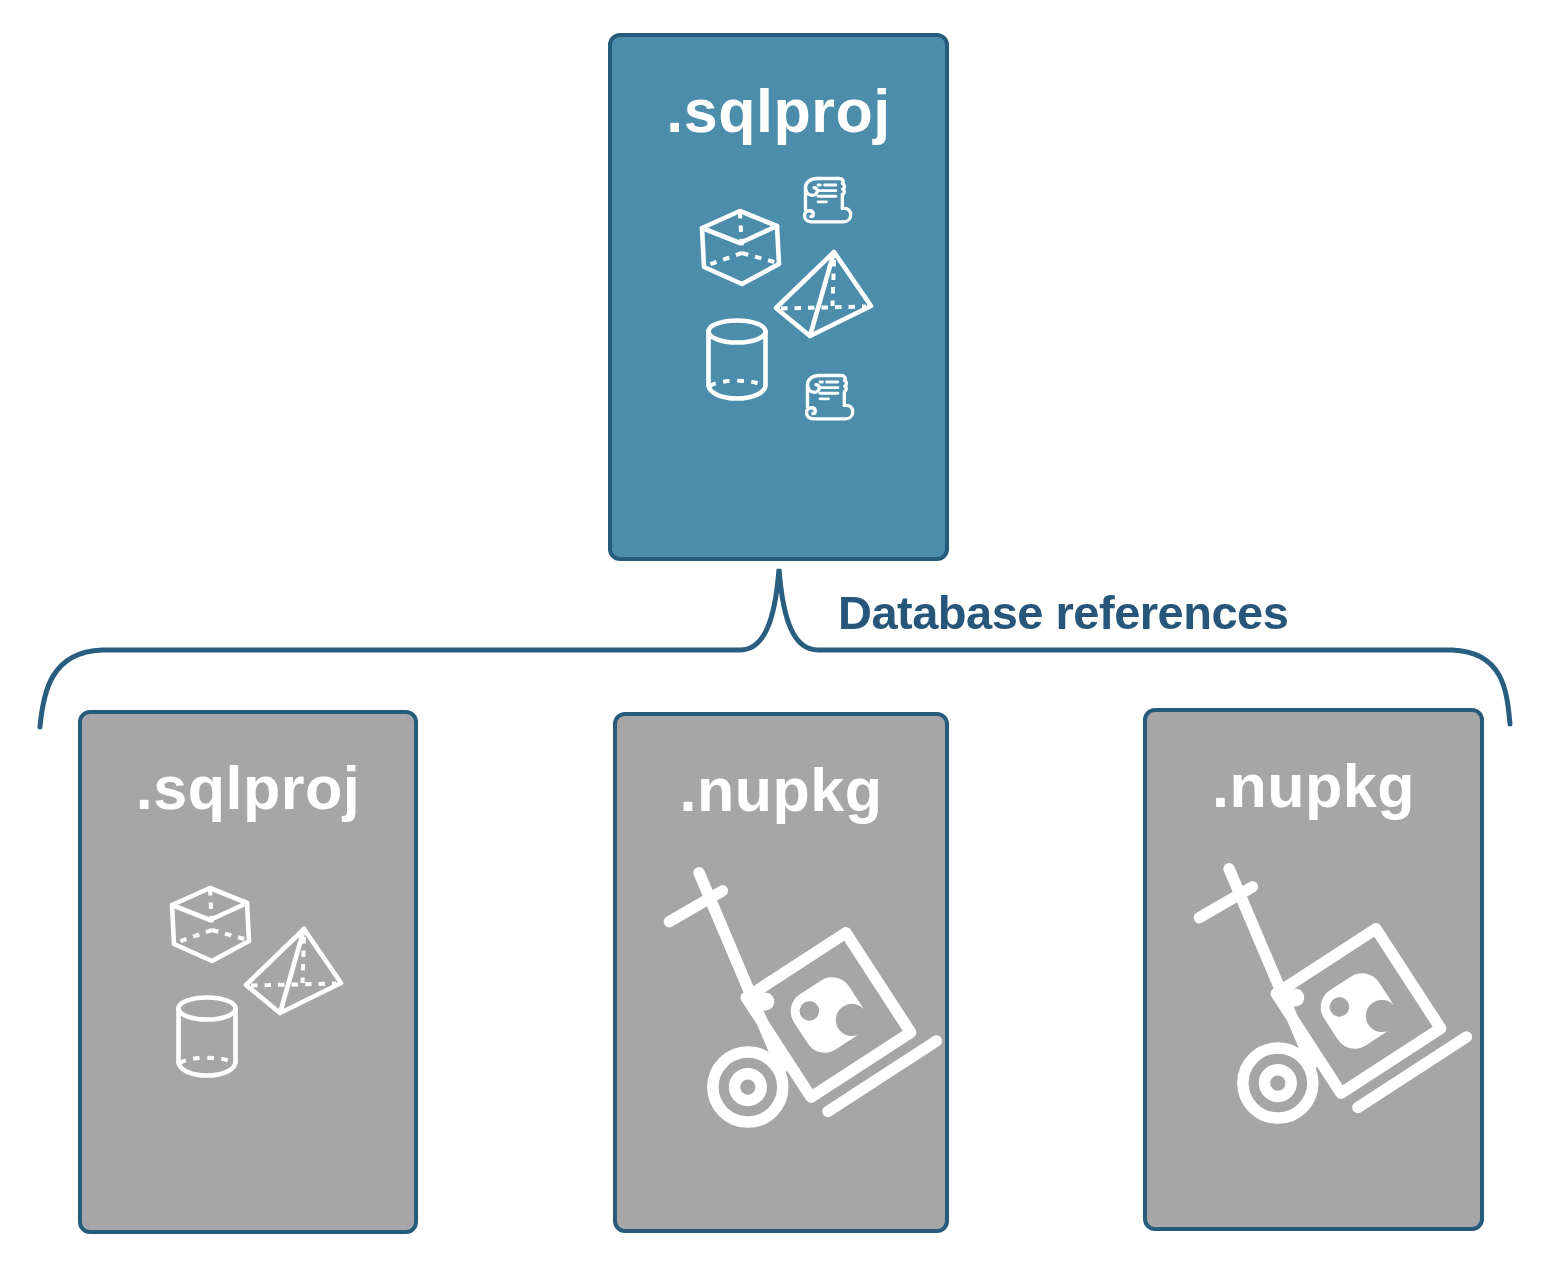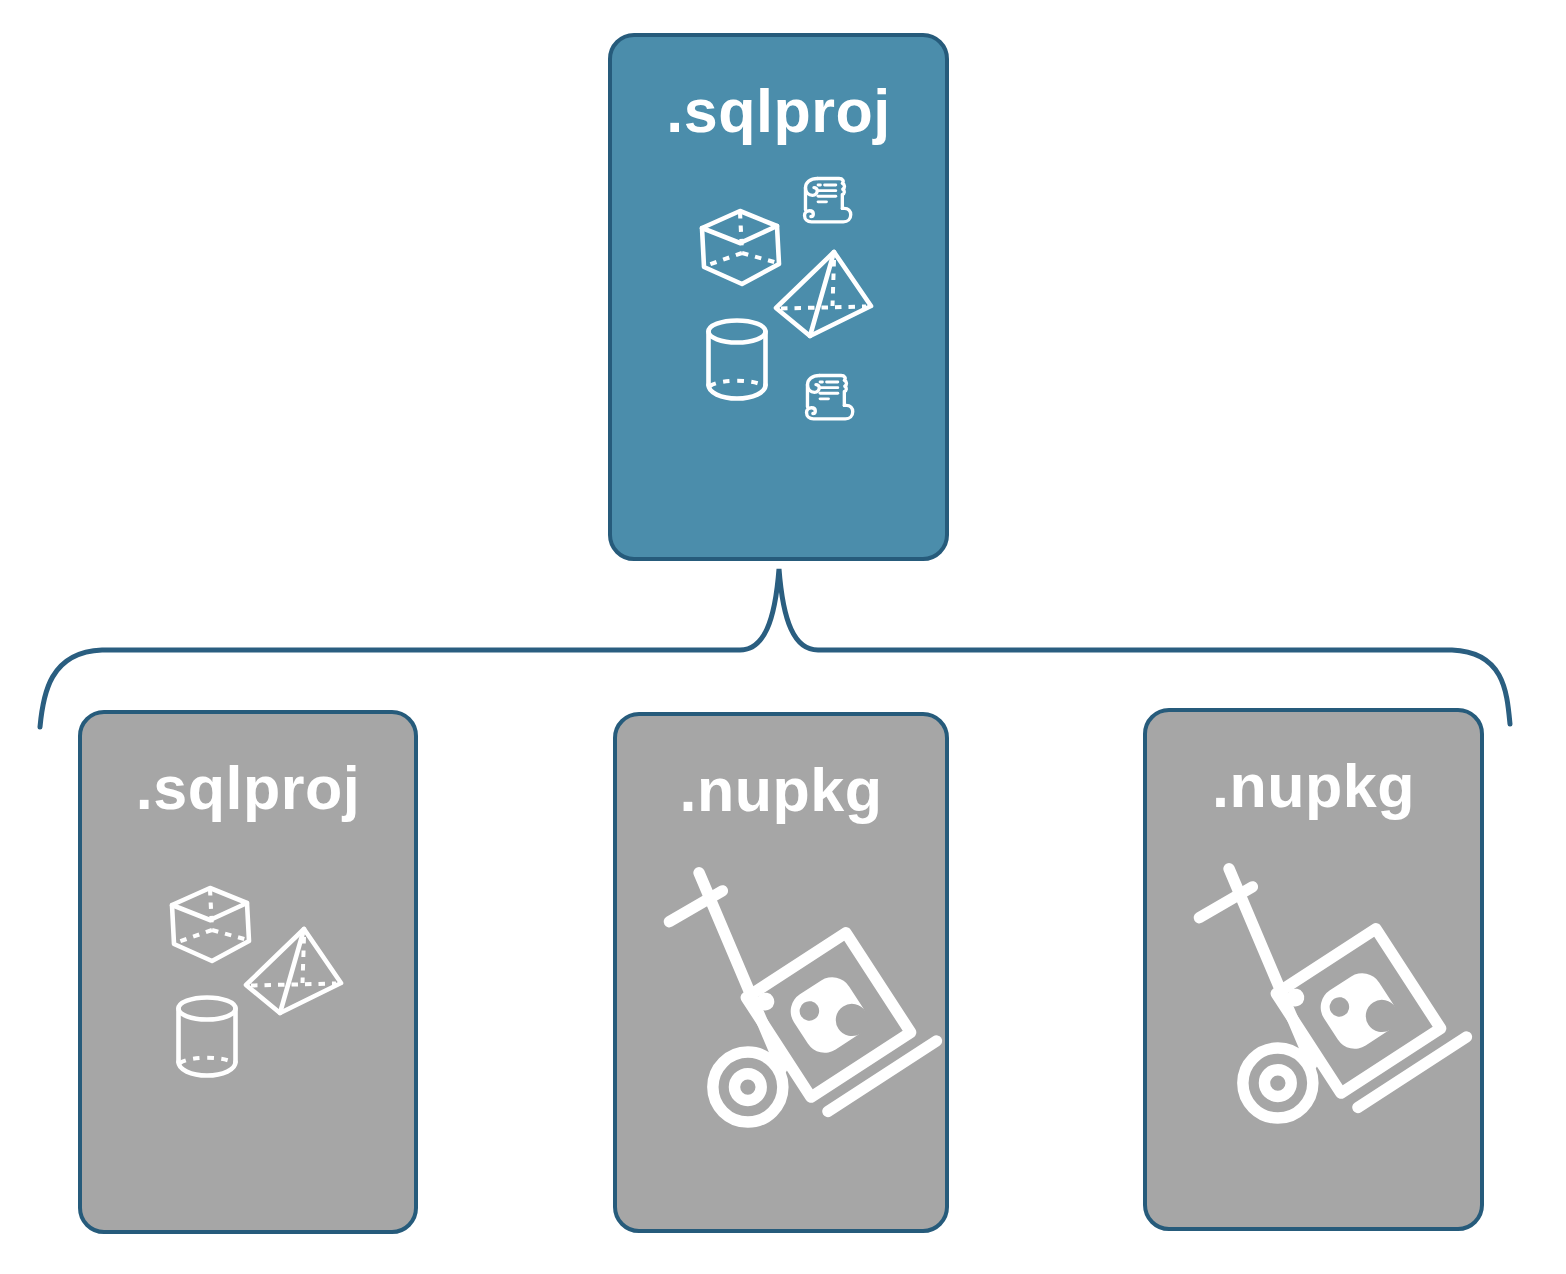--- a/index.html
+++ b/index.html
@@ -2,21 +2,21 @@
 <html><head>
 <meta charset="utf-8">
 <style>
   html,body{margin:0;padding:0;background:#ffffff;}
   .canvas{
     position:relative;width:1566px;height:1274px;background:#ffffff;
     font-family:"Liberation Sans", sans-serif;overflow:hidden;
   }
   .node{
     position:absolute;box-sizing:border-box;
-    border:4.5px solid #265b7b;border-radius:26px;
+    border:4.5px solid #265b7b;border-radius:12px;
   }
   .node-top{left:608px;top:33px;width:341px;height:528px;background:#4b8dab;}
   .node-c0{left:78px;top:710px;width:340px;height:524px;background:#a6a6a6;}
   .node-c1{left:613px;top:712px;width:336px;height:521px;background:#a6a6a6;}
   .node-c2{left:1143px;top:708px;width:341px;height:523px;background:#a6a6a6;}
   .node-label{
     position:absolute;left:0;right:0;top:39px;text-align:center;
     font-size:61px;font-weight:800;color:#ffffff;letter-spacing:0.5px;
   }
   .icon{position:absolute;overflow:visible;}
@@ -104,20 +104,21 @@
           <path d="M21.5 30.5 l9 0"></path>
         </g>
       </g>
     </svg>
   </div>
 
   <svg class="brace" width="1566" height="1274" viewBox="0 0 1566 1274">
     <path d="M40 727 C43 694 50 652 102 650 L740 650 C764 650 775 621 779 569 C783 621 794 650 818 650 L1452 650 C1504 652 1507 692 1510 724" fill="none" stroke="#2a5e80" stroke-width="5" stroke-linecap="round"></path>
   </svg>
 
+  <div class="connector-label">Database references</div>
 
   <div class="node node-c0">
     <div class="node-label">.sqlproj</div>
 
     <svg class="icon i-cube" viewBox="0 0 92 90">
       <g fill="none" stroke="#ffffff" stroke-width="4.6" stroke-linecap="round" stroke-linejoin="round">
         <path d="M8 28 L46 11 L83 26 L46 43 Z"></path>
         <path d="M8 28 L10 67 L48 84 L85 64 L83 26"></path>
         <g stroke-width="4.1" stroke-dasharray="6.5 7" stroke-linecap="butt">
           <path d="M46 12 L48 52"></path>

